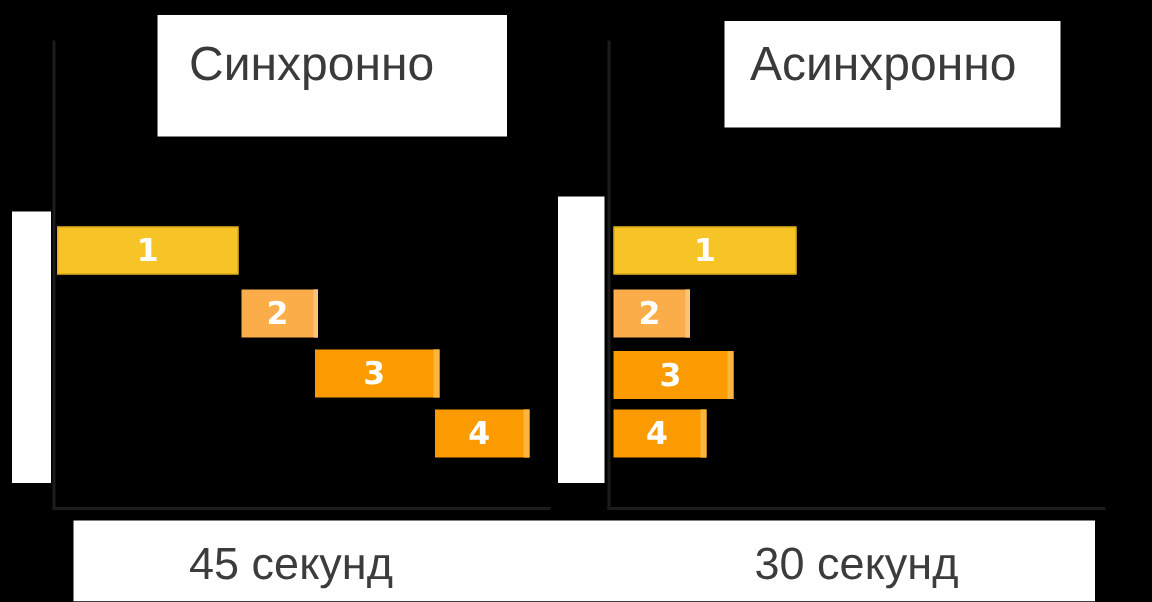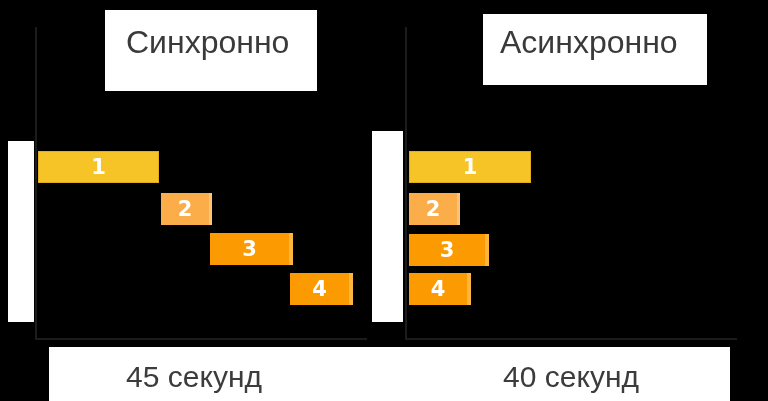--- a/index.html
+++ b/index.html
@@ -12,21 +12,21 @@
   }
   
   .title-box{
     position:absolute;
     background:#ffffff;
     color:#3a3a3a;
     font-size:32px;
     line-height:38px;
     white-space:nowrap;
   }
-  .title-box.sync{left:105px;top:10px;width:212px;height:81px;padding:13px 0 0 21px;box-sizing:border-box;}
+  .title-box.sync{left:105px;top:10px;width:233px;height:81px;padding:13px 0 0 21px;box-sizing:border-box;}
   .title-box.async{left:483px;top:14px;width:224px;height:71px;padding:9px 10px 0 17px;box-sizing:border-box;}
 
   
   .ybar{position:absolute;background:#ffffff;}
   .ybar.sync{left:8px;top:141px;width:26px;height:181px;}
   .ybar.async{left:372px;top:131px;width:31px;height:191px;}
 
   
   .axis-v{position:absolute;width:2px;background:#1c1c1c;}
   .axis-v.sync{left:35px;top:27px;height:313px;}
@@ -112,16 +112,16 @@
   </div>
   <div class="bar c3 a3">
     <span>3</span>
   </div>
   <div class="bar c3 a4">
     <span>4</span>
   </div>
 
   <div class="footer">
     <span class="cap sync">45 секунд</span>
-    <span class="cap async">40 секунд</span>
+    <span class="cap async">30 секунд</span>
   </div>
 
 </div>
 
 </body></html>

